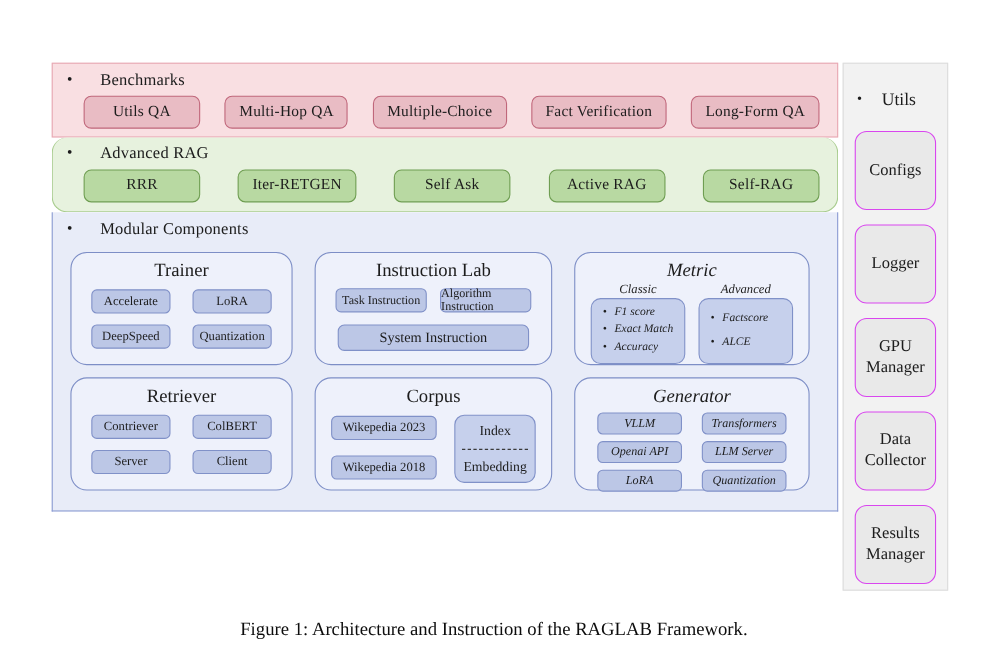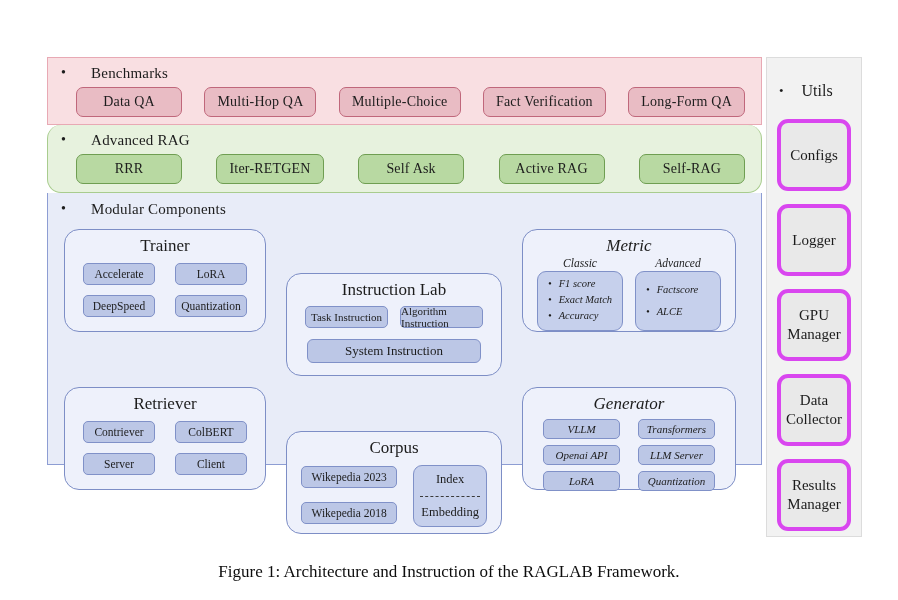--- a/index.html
+++ b/index.html
@@ -29,21 +29,21 @@
   .modular {
     background:#e8ecf8; border:1px solid #8d9dd3; border-top:none;
     height:272px; padding-top:8px;
   }
   .group-row { display:flex; gap:20px; margin:11px 25px 0 16px; }
   .group {
     background:#eef1fb; border:1px solid #7d8ec6; border-radius:15px;
     height:103px; padding:4px 8px 0;
   }
   .group--trainer, .group--retriever { width:202px; }
-  .group--lab, .group--corpus { width:216px;margin-top:44px; }
+  .group--lab, .group--corpus { width:216px; }
   .group--metric, .group--generator { flex:1;font-style:italic; }
   .group-title { text-align:center; font-size:17px; margin-top:2px; }
   .mini-grid { display:grid; grid-template-columns:1fr 1fr; gap:10px 20px; padding:0 10px; margin-top:7px; }
   .mini-chip {
     background:#bcc7e6; border:1px solid #8091c8; border-radius:5px;
     height:22px; display:flex; align-items:center; justify-content:center;
     font-size:11.5px;
   }
   
   .lab-row { display:flex; gap:12px; padding:0 10px; margin-top:6px; }
@@ -80,37 +80,37 @@
   .gen-grid .mini-chip { height:20px; font-size:11px; }
   
   .utils {
     position:absolute; left:766px; top:57px; width:96px; height:480px;
     background:#f2f2f2; border:1px solid #dcdcdc; padding-top:24px;
   }
   .utils-label { font-size:16px; padding-left:12px; }
   .utils-label::before { content:"\2022"; font-size:13px; margin-right:18px; position:relative; top:-1px; }
   .utils-buttons { display:flex; flex-direction:column; gap:13px; margin-top:19px; align-items:center; }
   .util-btn {
-    width:74px; height:72px; background:#e9e9e9; border:4px solid #d946ef; border-radius:11px;
+    width:74px; height:72px; background:#e9e9e9; border:1px solid #d946ef; border-radius:11px;
     display:flex; align-items:center; justify-content:center; text-align:center;
     font-size:15px; line-height:19px; padding:0 6px;
   }
   
   .caption { position:absolute; left:0; top:562px; width:100%; text-align:center; font-size:17px; color:#0d0d0d; }
 </style>
 </head>
 <body>
 
 <div class="page">
   <div class="stack">
 
     <section class="row row--pink">
       <div class="row-label">Benchmarks</div>
       <div class="chip-row">
-        <div class="chip chip--pink">Data QA</div>
+        <div class="chip chip--pink">Utils QA</div>
         <div class="chip chip--pink">Multi-Hop QA</div>
         <div class="chip chip--pink">Multiple-Choice</div>
         <div class="chip chip--pink">Fact Verification</div>
         <div class="chip chip--pink">Long-Form QA</div>
       </div>
     </section>
 
     <section class="row row--green">
       <div class="row-label">Advanced RAG</div>
       <div class="chip-row">

